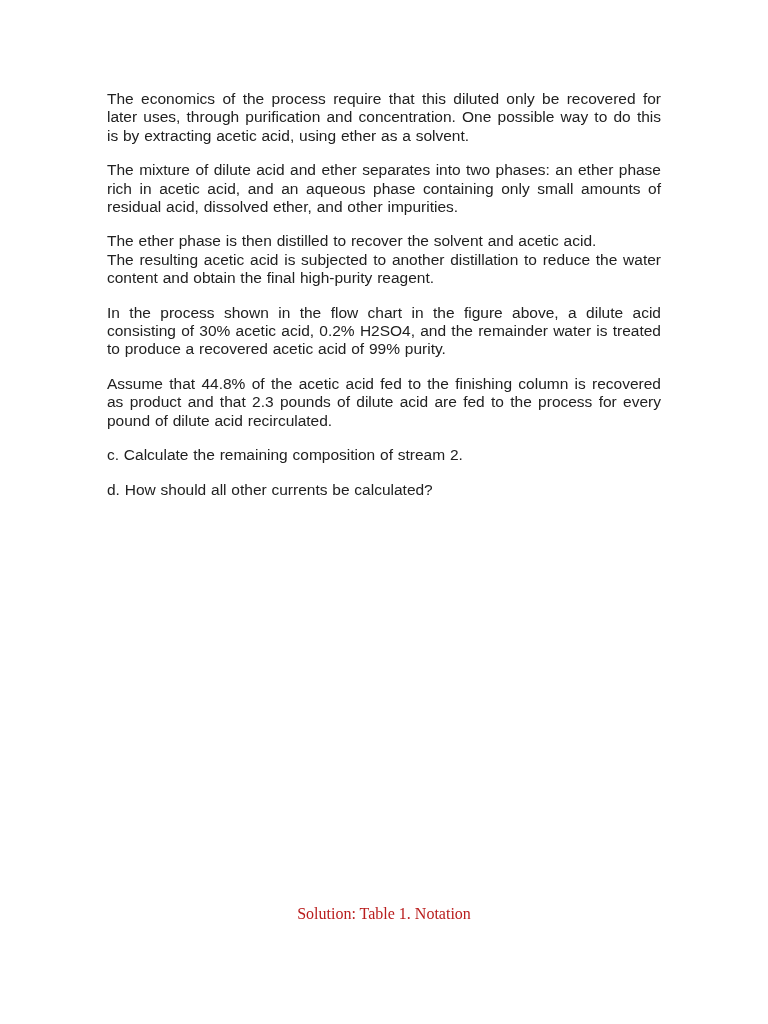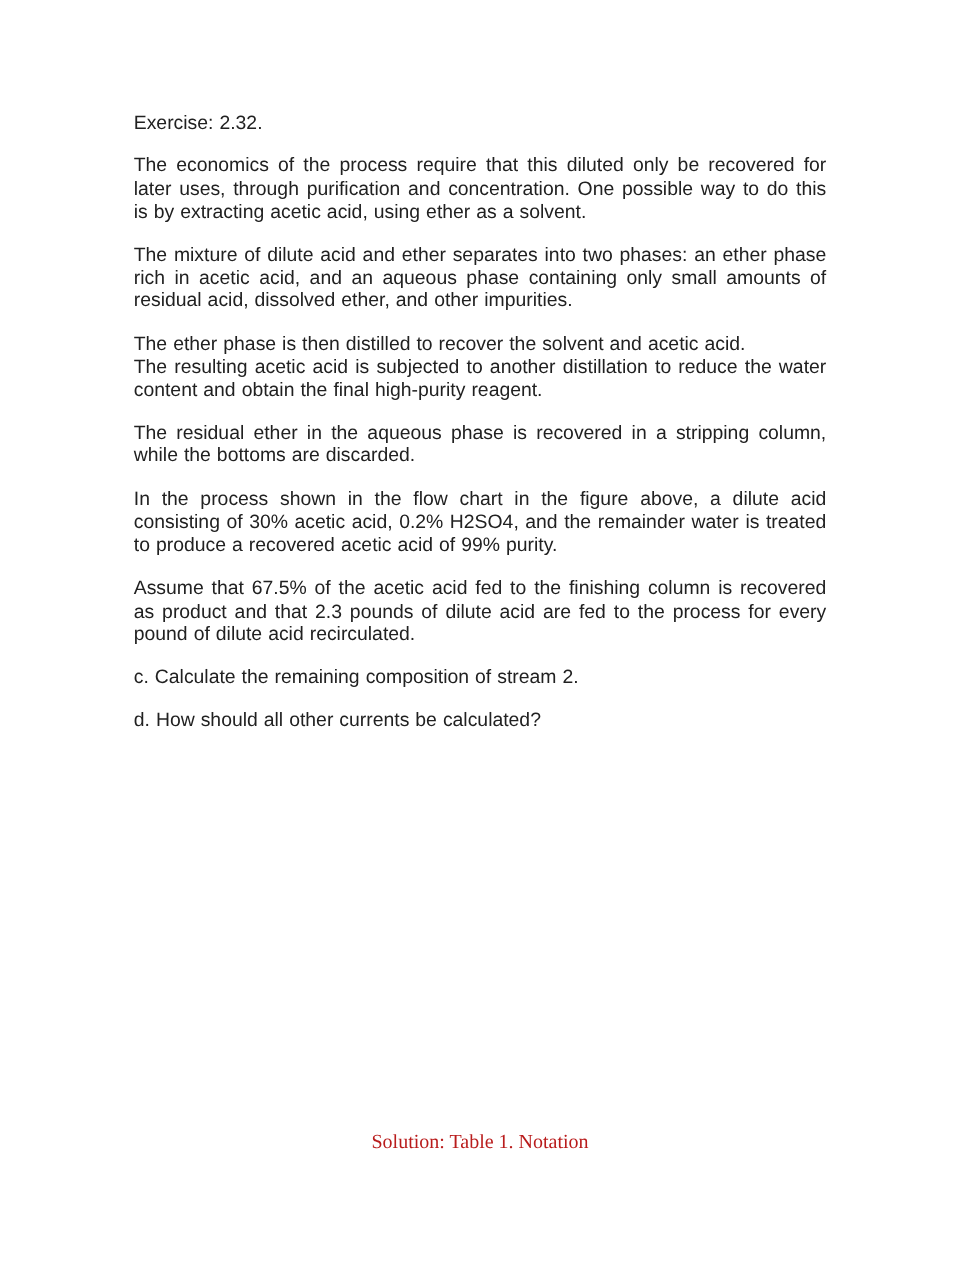--- a/index.html
+++ b/index.html
@@ -43,28 +43,26 @@
     font-family: "Liberation Serif", "DejaVu Serif", serif;
     font-size: 16px;
     line-height: 20px;
     color: #b91c1c;
   }
 </style>
 </head>
 <body>
 
 <div class="page">
-  <p class="para heading">Exercise: 2.32.</p>
 
   <div>
       <p class="para">The economics of the process require that this diluted only be recovered for later uses, through purification and concentration. One possible way to do this is by extracting acetic acid, using ether as a solvent.</p>
       <p class="para">The mixture of dilute acid and ether separates into two phases: an ether phase rich in acetic acid, and an aqueous phase containing only small amounts of residual acid, dissolved ether, and other impurities.</p>
       <p class="para">The ether phase is then distilled to recover the solvent and acetic acid.
 The resulting acetic acid is subjected to another distillation to reduce the water content and obtain the final high-purity reagent.</p>
-      <p class="para">The residual ether in the aqueous phase is recovered in a stripping column, while the bottoms are discarded.</p>
       <p class="para">In the process shown in the flow chart in the figure above, a dilute acid consisting of 30% acetic acid, 0.2% H2SO4, and the remainder water is treated to produce a recovered acetic acid of 99% purity.</p>
-      <p class="para">Assume that 67.5% of the acetic acid fed to the finishing column is recovered as product and that 2.3 pounds of dilute acid are fed to the process for every pound of dilute acid recirculated.</p>
+      <p class="para">Assume that 44.8% of the acetic acid fed to the finishing column is recovered as product and that 2.3 pounds of dilute acid are fed to the process for every pound of dilute acid recirculated.</p>
       <p class="para">c. Calculate the remaining composition of stream 2.</p>
       <p class="para">d. How should all other currents be calculated?</p>
     </div>
 
   <div class="caption">Solution: Table 1. Notation</div>
 </div>
 
 </body></html>

